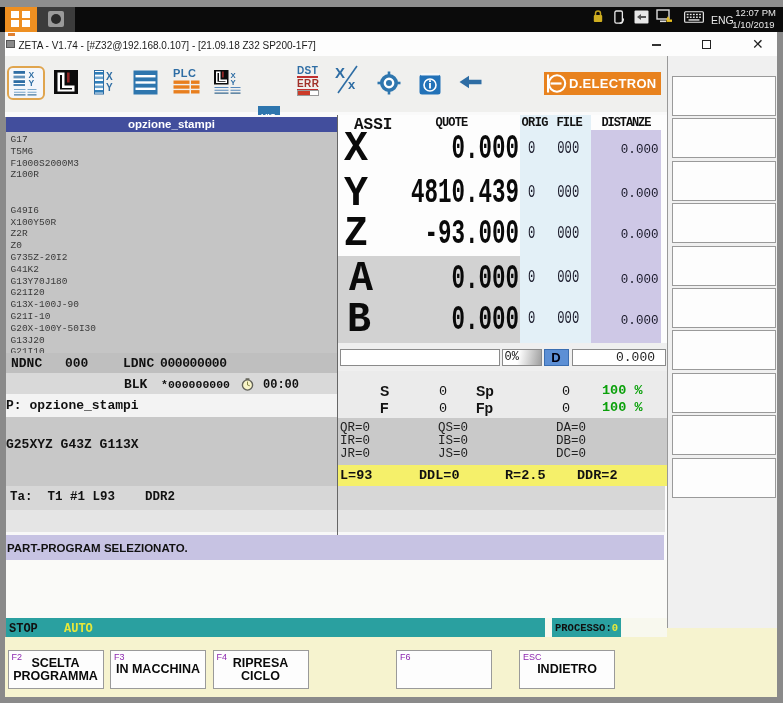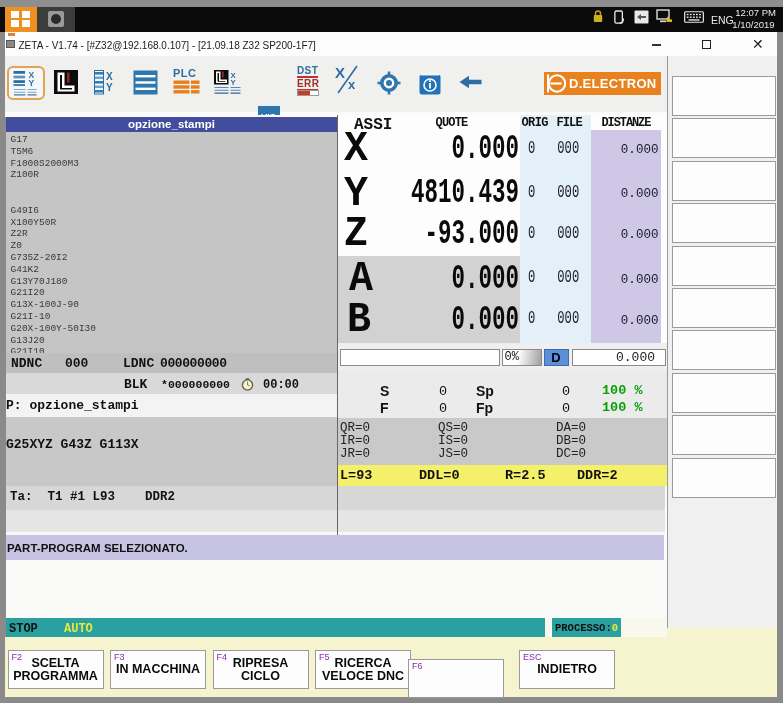--- a/index.html
+++ b/index.html
@@ -371,25 +371,21 @@
       <div class="ft" style="top:6.5px;">SCELTA<br>PROGRAMMA</div>
     </div>
 <div class="fk" style="left:110px;">
       <span class="fl">F3</span>
       <div class="ft" style="top:12.5px;">IN MACCHINA</div>
     </div>
 <div class="fk" style="left:212.5px;">
       <span class="fl">F4</span>
       <div class="ft" style="top:6.5px;">RIPRESA<br>CICLO</div>
     </div>
-<div class="fk" style="left:315px;">
-      <span class="fl">F5</span>
-      <div class="ft" style="top:6.5px;">RICERCA<br>VELOCE DNC</div>
-    </div>
-<div class="fk" style="left:408px;margin-top:9px;">
+<div class="fk" style="left:396px;">
       <span class="fl">F6</span>
     </div>
 <div class="fk" style="left:519px;">
       <span class="fl">ESC</span>
       <div class="ft" style="top:12.5px;">INDIETRO</div>
     </div>
 
 </div>
 
 </body></html>

